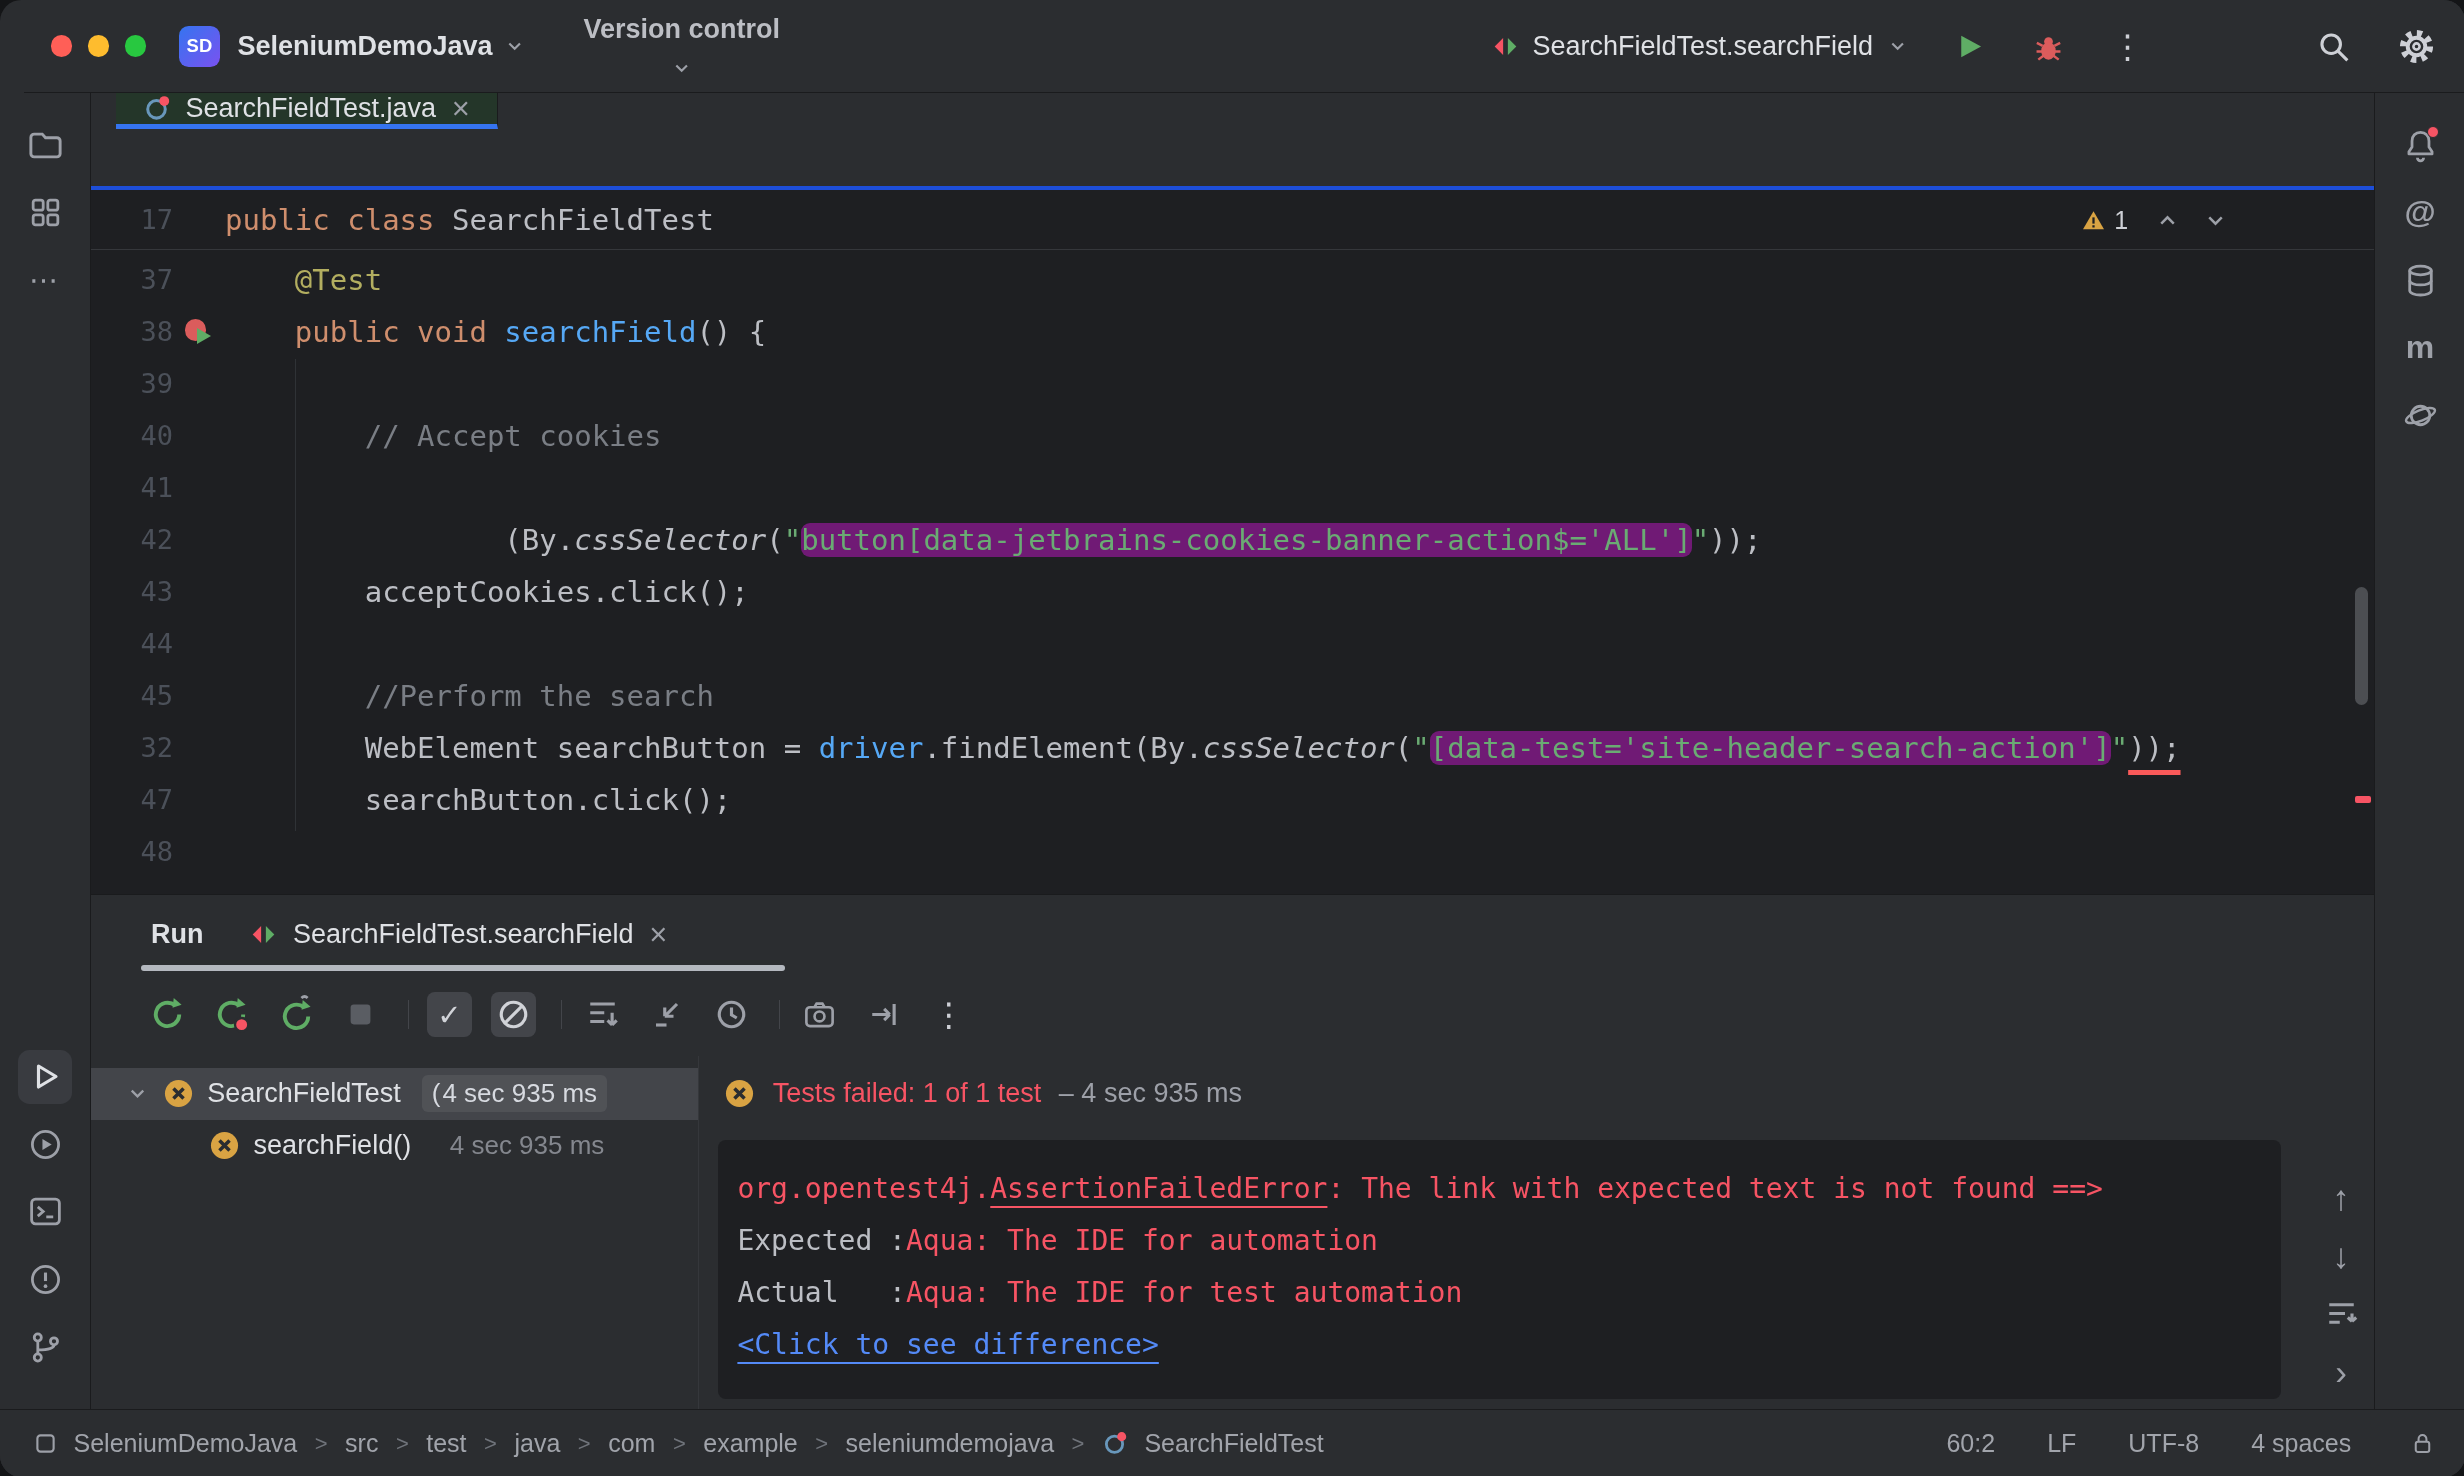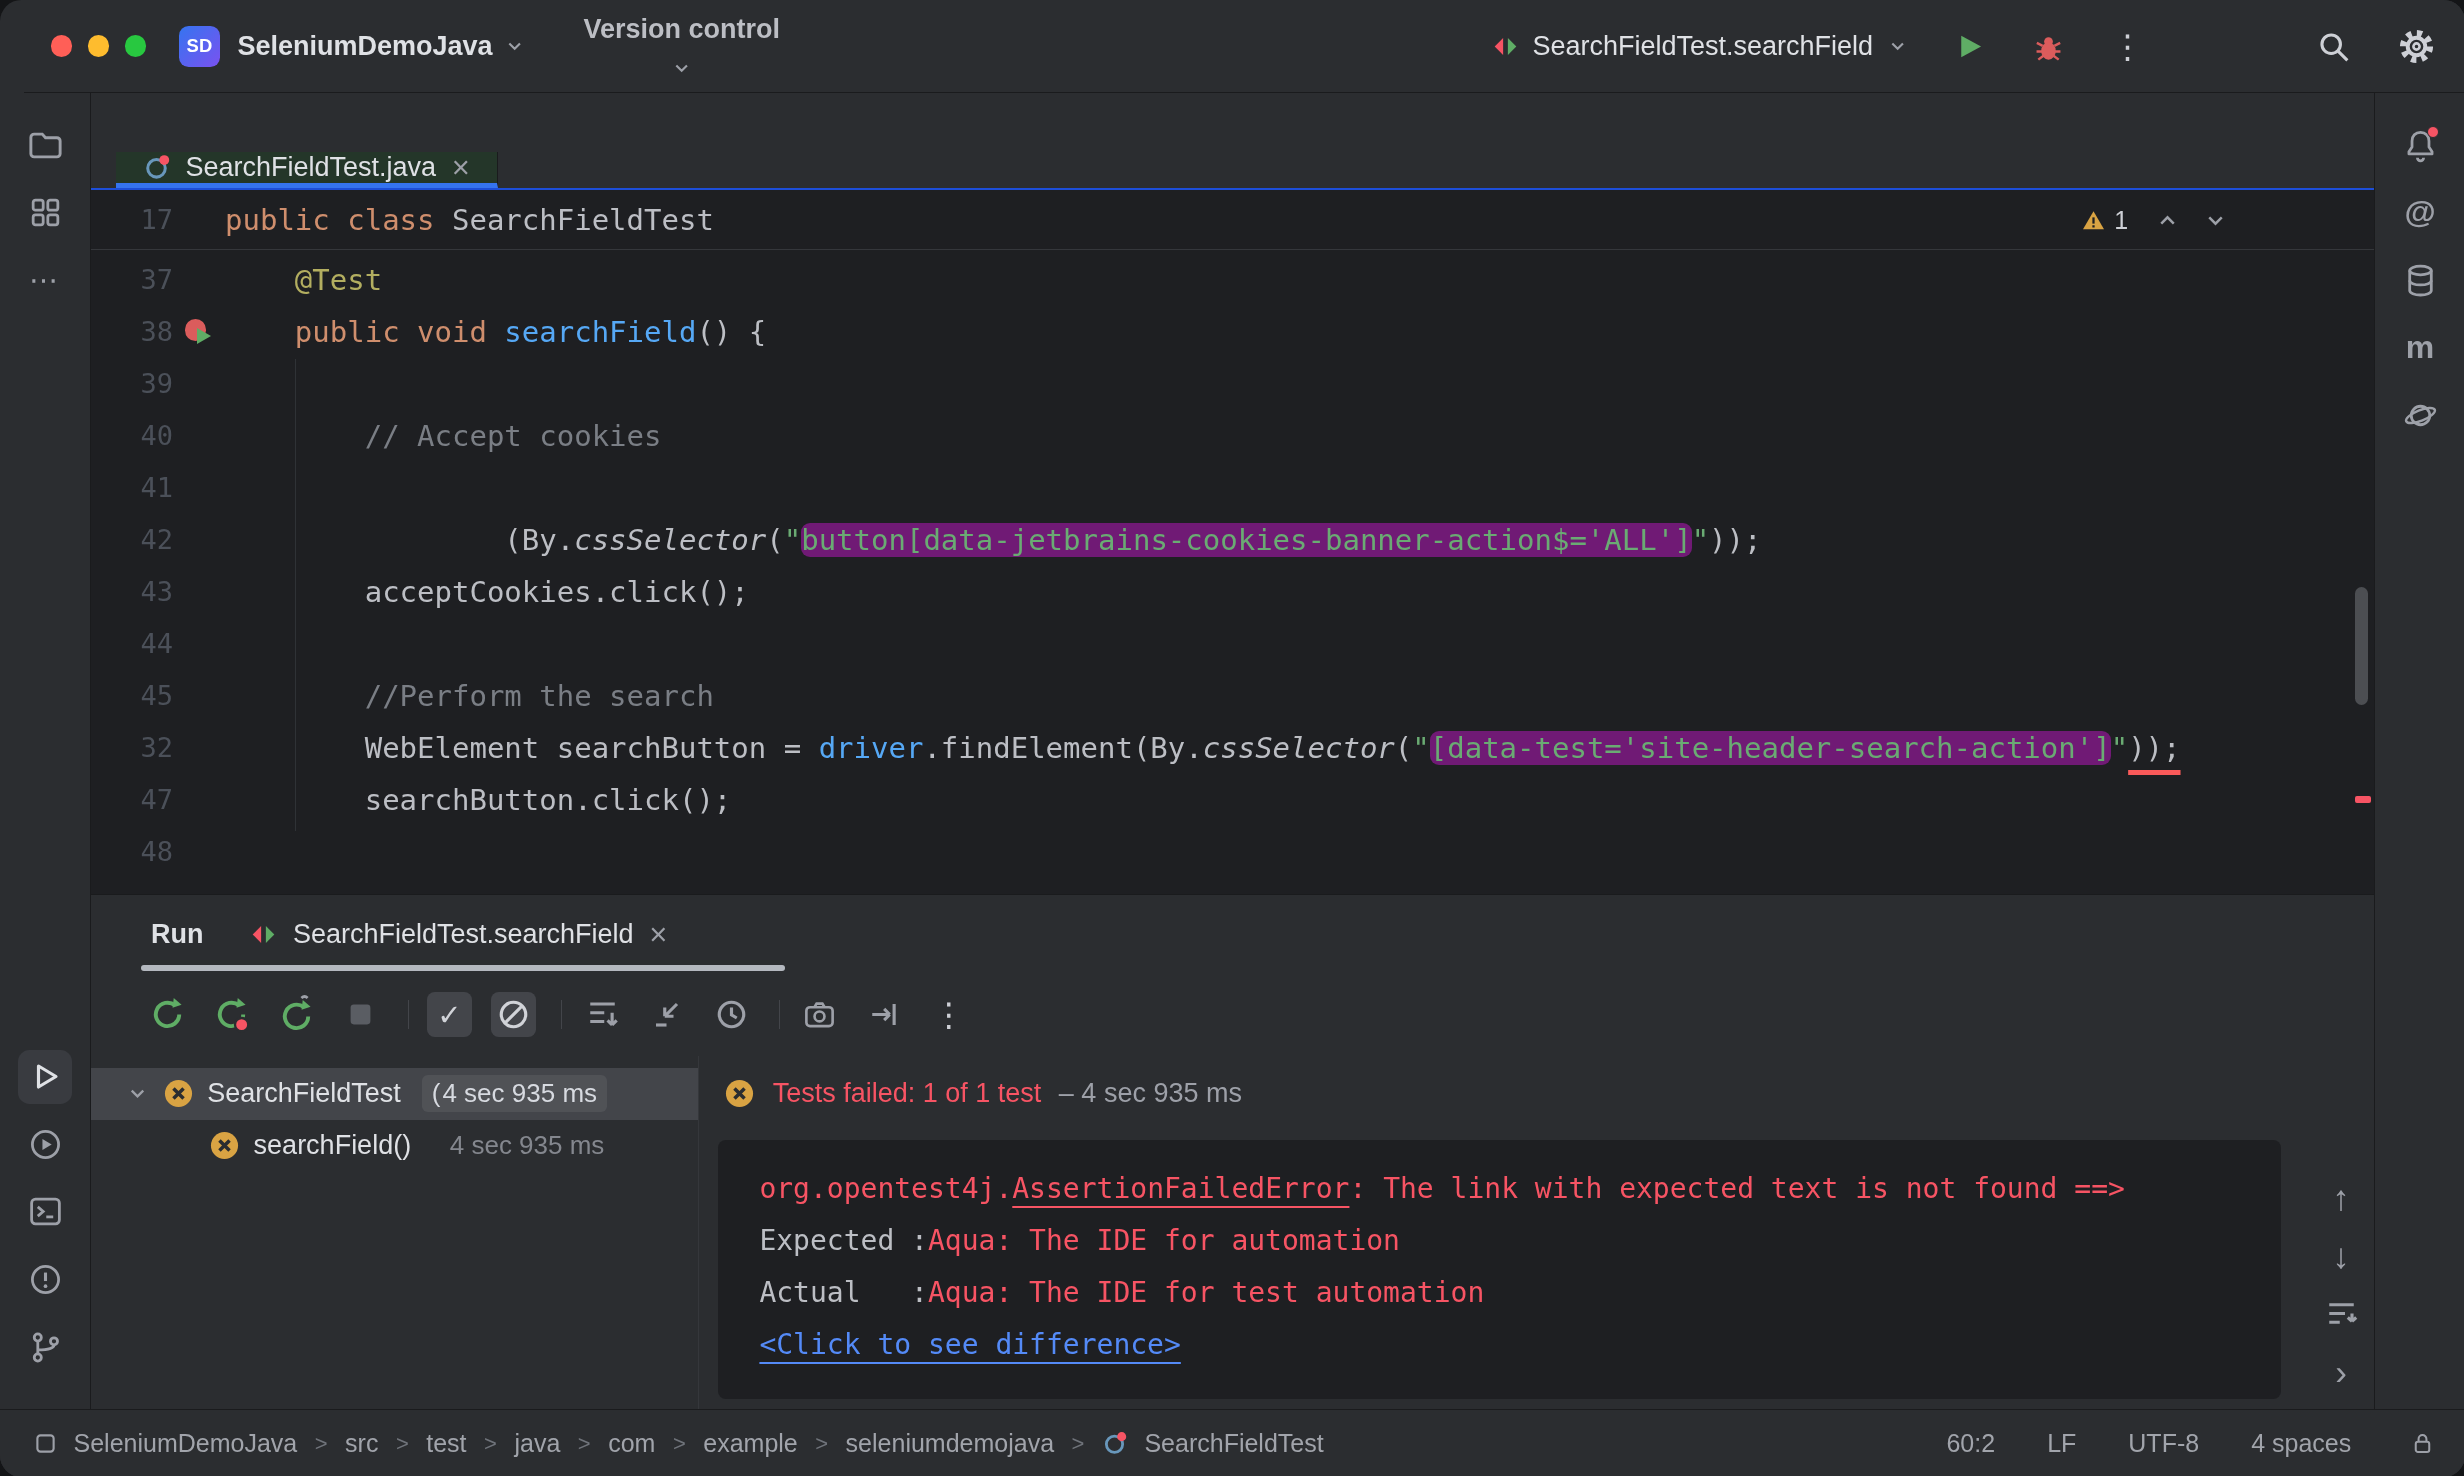--- a/index.html
+++ b/index.html
@@ -34,21 +34,21 @@
   .stripe-btn.active { background:#393b40; }
   .stripe-spacer { margin-top:auto; }
   .dots3 { color:#9da0a8; font-size:29px; letter-spacing:2.9px; }
   .bell-wrap { position:relative; }
   .bell-dot { position:absolute; top:7.8px; right:7.8px; width:12.6px; height:12.6px; border-radius:50%; background:#f75464; border:1.9px solid #2b2d30; }
   .txt-icon { font-size:32px; color:#9da0a8; font-weight:bold; }
 
   .center-col { flex:1; min-width:0; display:flex; flex-direction:column; }
 
   
-  .tabbar { height:97px; flex:0 0 97px; background:#2b2d30; border-bottom:2px solid #1d4ed8; display:flex; align-items:flex-end; }
+  .tabbar { height:97px; flex:0 0 97px; background:#2b2d30; border-bottom:4px solid #1d4ed8; display:flex; align-items:flex-start; }
   .tab { margin-left:25px; display:flex; align-items:center; gap:15.5px; padding:0 27px;
          background:#243629; border-bottom:5.8px solid #3574f0; border-right:1px solid #1a1b1d; cursor:pointer; }
   .tab-label { color:#dfe1e5; font-size:27px; }
   .close-x { color:#9da0a8; font-size:31px; line-height:1; background:none; border:none; cursor:pointer; }
 
   
   .editor { height:704px; flex:0 0 704px; background:#1e1f22; position:relative; overflow:hidden;
             font-family:"DejaVu Sans Mono", monospace; }
   .code-line { display:flex; height:52px; line-height:52px; font-size:29px; }
   .line-num { width:82px; flex:0 0 82px; text-align:right; color:#4b5059; font-size:27px; }
@@ -94,21 +94,21 @@
   .tree-row.selected { background:#43454a; }
   .tree-row.child { padding-left:118px; }
   .tree-chip { display:flex; align-items:center; margin-left:7.8px; color:#d7dae0; font-size:26px;
                background:rgba(255,255,255,0.07); border-radius:5.8px; padding:2.9px 9.7px; gap:1.9px; }
   .tree-dur2 { color:#84878e; margin-left:25px; font-size:26px; }
   .rp-console { flex:1; min-width:0; position:relative; display:flex; flex-direction:column; padding:13.6px 0 0 13.6px; }
   .console-summary { display:flex; align-items:center; gap:17.5px; height:47px; padding-left:11.6px; font-size:27px; }
   .sum-failed { color:#f75464; }
   .sum-dur { color:#9da0a8; }
   .console-box { flex:1; margin:23px 93px 9.7px 5.8px; background:#1e1f22; border-radius:7.8px;
-                 padding:23px 41px; font-family:"DejaVu Sans Mono", monospace; font-size:28px; overflow:hidden; }
+                 padding:23px 19px; font-family:"DejaVu Sans Mono", monospace; font-size:28px; overflow:hidden; }
   .c-line { height:52px; line-height:52px; white-space:pre; }
   .c-red { color:#f75464; }
   .c-under { text-decoration:underline; text-decoration-thickness:1.9px; text-underline-offset:7.8px; cursor:pointer; }
   .c-label { color:#bcbec4; }
   .c-link { color:#548af7; text-decoration:underline; text-underline-offset:7.8px; cursor:pointer; }
   .console-nav { position:absolute; right:15.5px; top:124px; display:flex; flex-direction:column;
                  align-items:center; gap:23px; color:#9da0a8; }
   .cn-glyph { font-size:35px; line-height:1; background:none; border:none; color:#9da0a8; cursor:pointer; }
 
   

